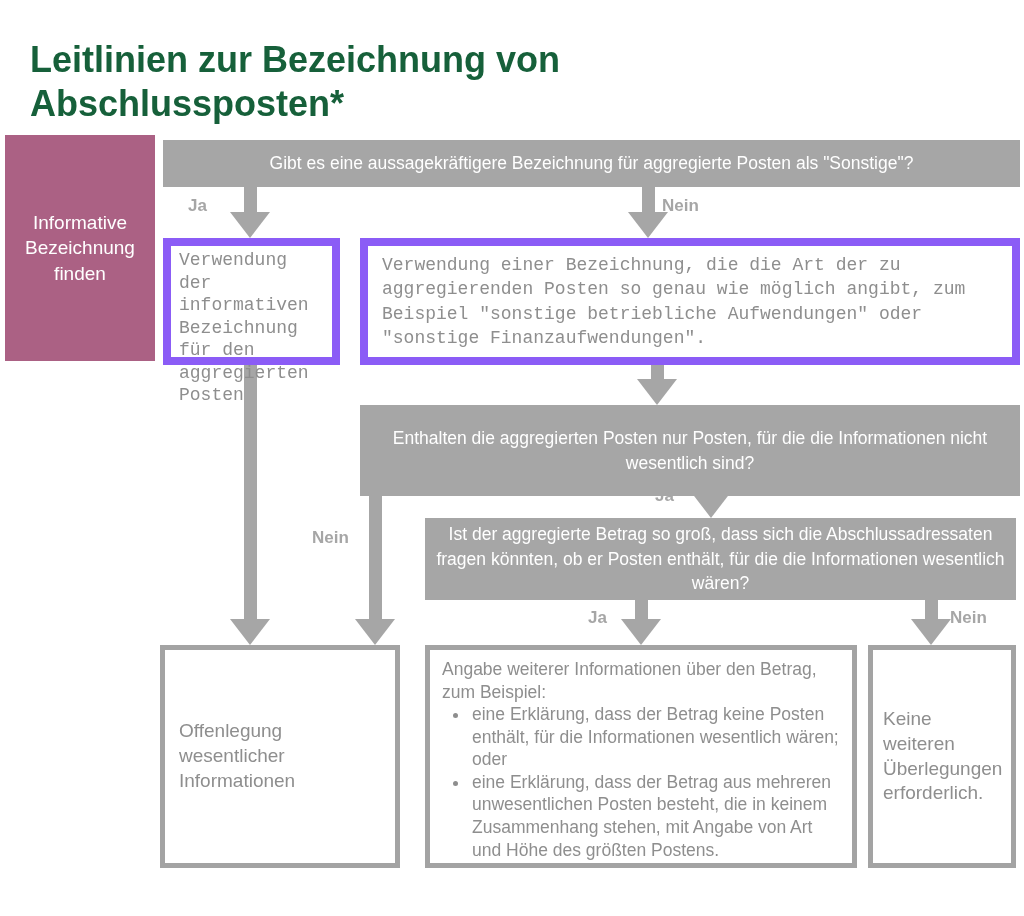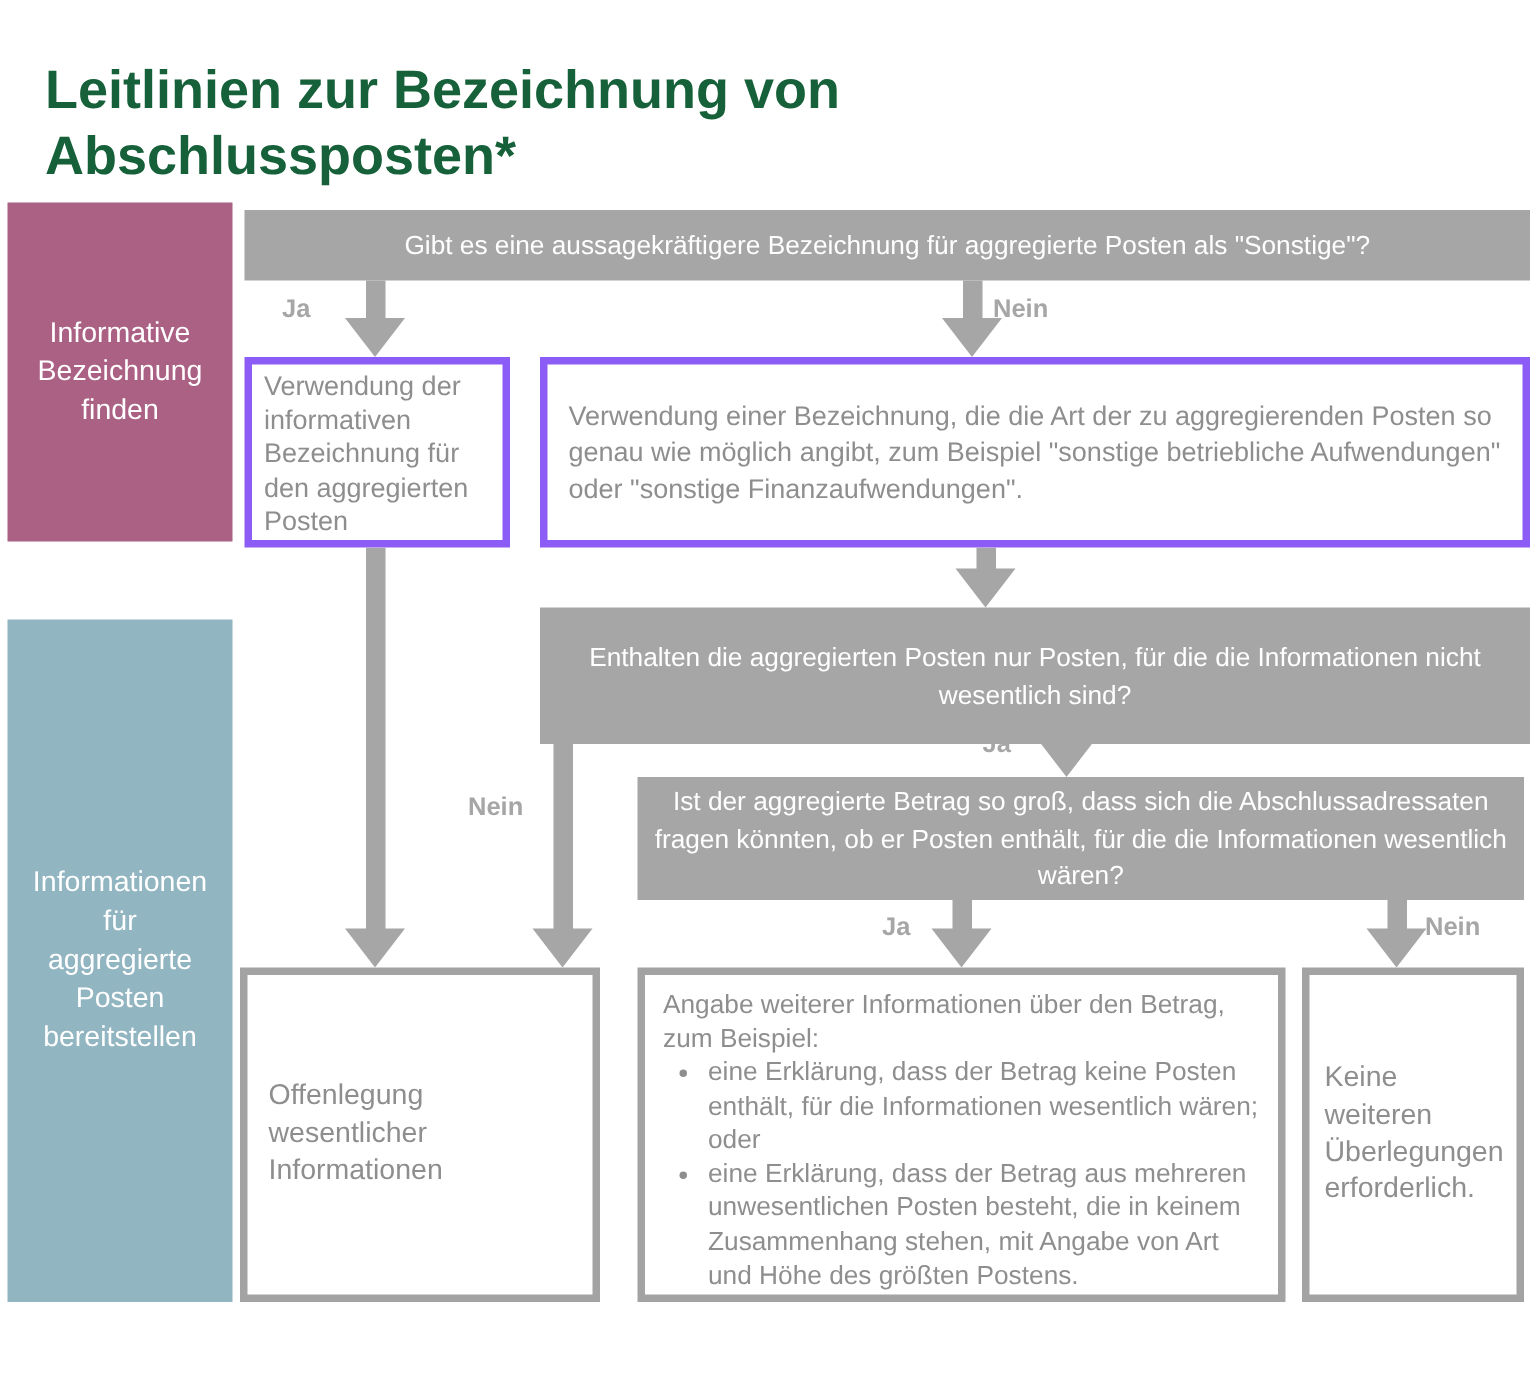--- a/index.html
+++ b/index.html
@@ -22,21 +22,21 @@
     justify-content:center;text-align:center;font-size:17.5px;line-height:1.4;
     padding:0 6px;box-sizing:border-box;
   }
   .q1{left:163px;top:140px;width:857px;height:47px;}
   .q2{left:360px;top:405px;width:660px;height:91px;}
   .q3{left:425px;top:518px;width:591px;height:82px;}
   .box{
     position:absolute;background:#ffffff;box-sizing:border-box;color:#8e8e8e;
     font-size:18px;line-height:1.25;
   }
-  .box.pink{border:5px solid #8b5cf6;}
+  .box.pink{border:8px solid #8b5cf6;font-family:Liberation Mono, monospace;}
   .box.blue{border:5px solid #a3a3a3;}
   .b-informativ{left:163px;top:238px;width:177px;height:127px;padding:3px 8px;}
   .b-bezeichnung{left:360px;top:238px;width:660px;height:127px;display:flex;align-items:center;padding:0 14px;line-height:1.35;}
   .b-offenlegung{left:160px;top:645px;width:240px;height:223px;display:flex;align-items:center;padding:0 14px;font-size:19px;line-height:1.3;}
   .b-angabe{left:425px;top:645px;width:432px;height:223px;padding:8px 12px;font-size:17.5px;line-height:1.29;}
   .b-angabe ul{margin:0;padding-left:28px;}
   .b-angabe li{padding-left:2px;}
   .b-keine{left:868px;top:645px;width:148px;height:223px;display:flex;align-items:center;padding:0 10px;font-size:19px;line-height:1.3;}
   .arrow{position:absolute;width:40px;}
   .arrow .shaft{position:absolute;left:13.5px;top:0;width:13px;bottom:24px;background:#a6a6a6;}
@@ -63,27 +63,20 @@
 <body>
 
 <div id="canvas">
 
   <h1 class="title">Leitlinien zur Bezeichnung von Abschlussposten*</h1>
 
   <div class="category cat-pink">
     <span>Informative
 Bezeichnung
 finden</span>
-  </div>
-  <div class="category cat-blue">
-    <span>Informationen
-für
-aggregierte
-Posten
-bereitstellen</span>
   </div>
 
   <div class="question q1">
     <span>Gibt es eine aussagekräftigere Bezeichnung für aggregierte Posten als "Sonstige"?</span>
   </div>
   <div class="question q2">
     <span>Enthalten die aggregierten Posten nur Posten, für die die Informationen nicht wesentlich sind?</span>
   </div>
   <div class="question q3">
     <span>Ist der aggregierte Betrag so groß, dass sich die Abschlussadressaten fragen könnten, ob er Posten enthält, für die die Informationen wesentlich wären?</span>

